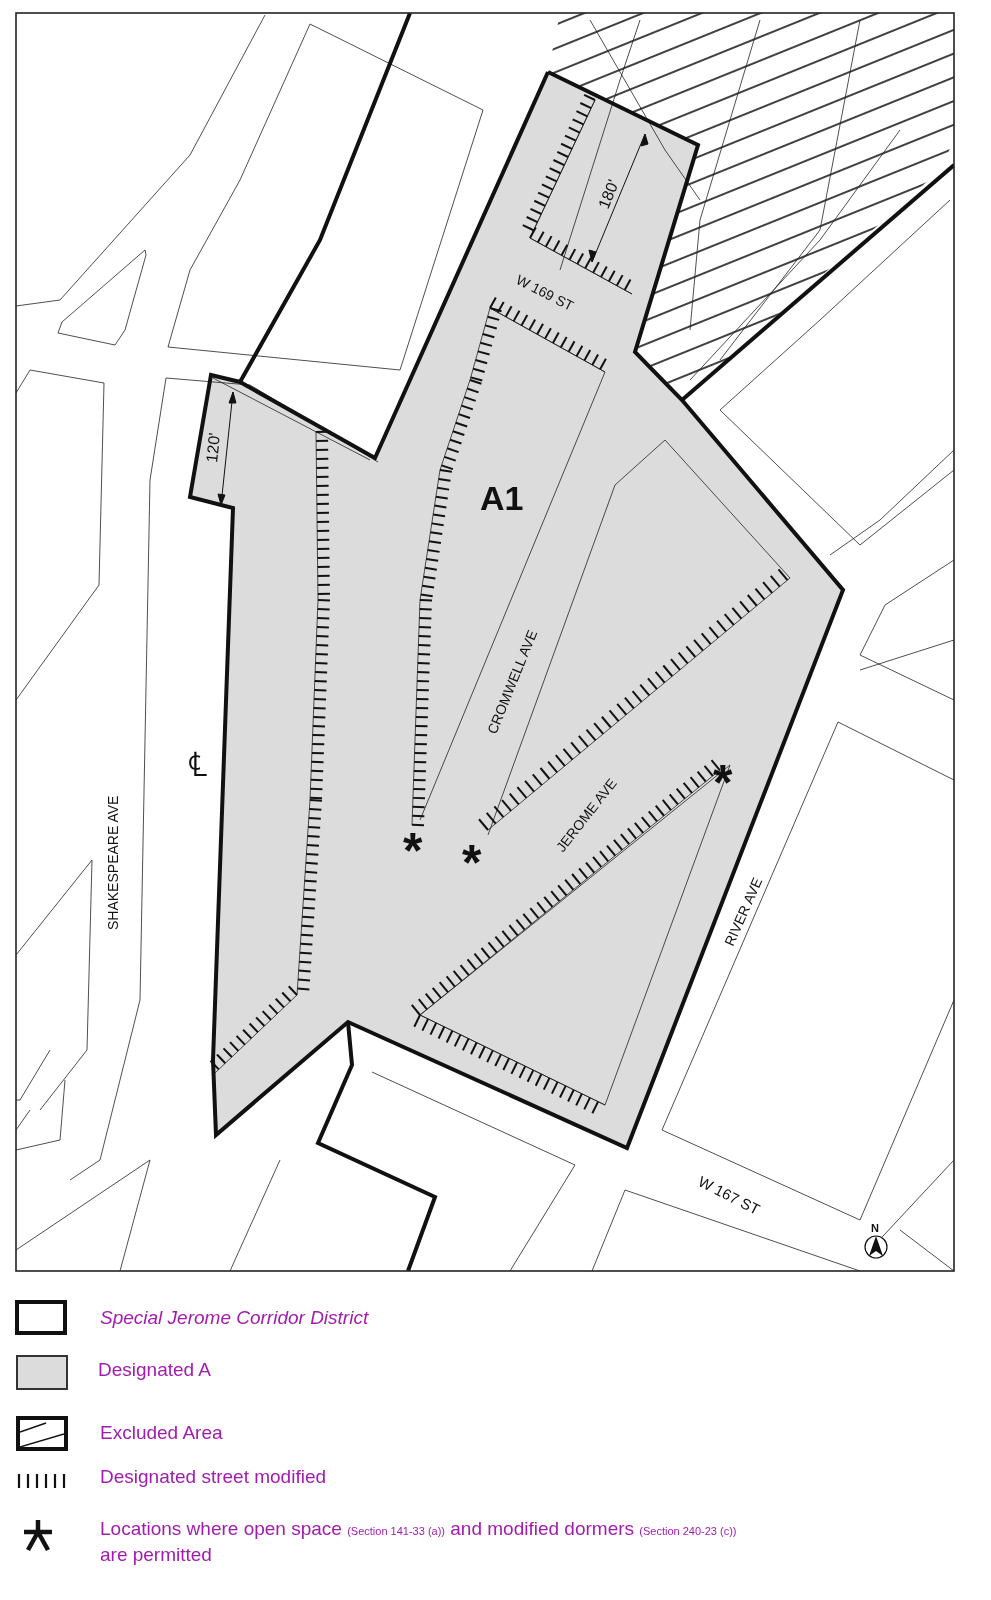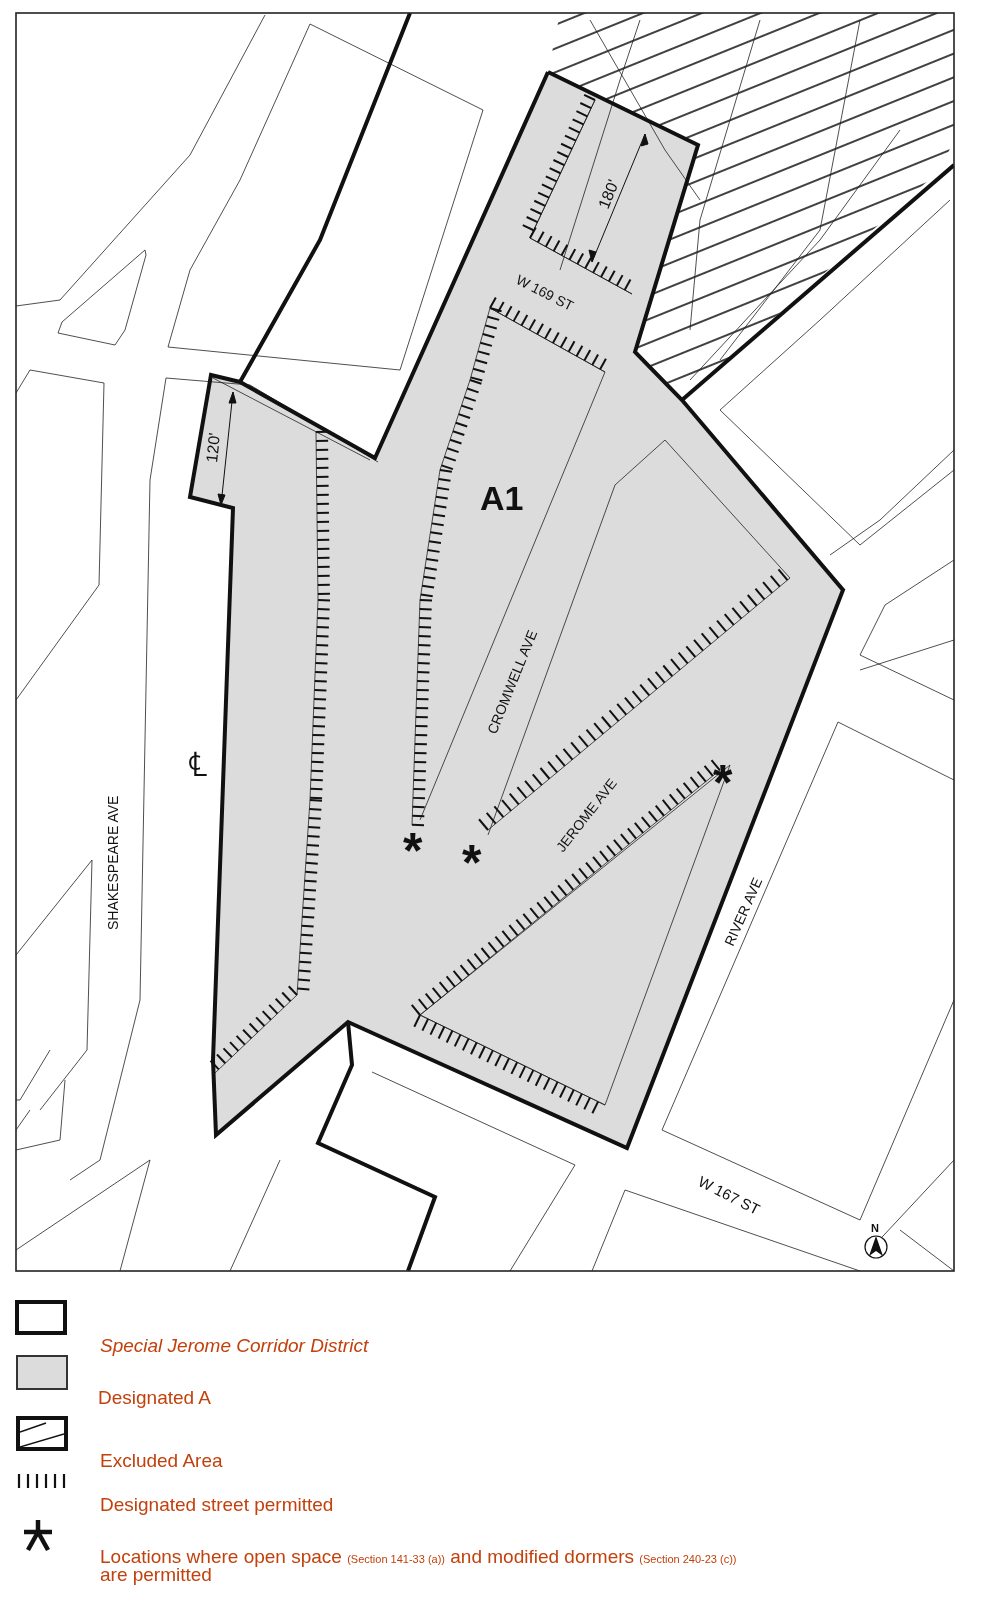--- a/index.html
+++ b/index.html
@@ -2,21 +2,21 @@
 <html><head>
 <meta charset="utf-8">
 <style>
   html, body { margin: 0; padding: 0; background: #ffffff; }
   body { width: 991px; height: 1600px; position: relative; overflow: hidden;
          font-family: "Liberation Sans", sans-serif; color: #111; }
   #map { position: absolute; left: 0; top: 0; width: 991px; height: 1290px; }
   .legend { position: absolute; left: 0; top: 1290px; width: 991px; height: 310px; }
   .legend-row { position: absolute; left: 0; width: 991px; }
   .legend-swatch { position: absolute; left: 15px; }
-  .legend-label { position: absolute; left: 100px; font-size: 19px; color: #c2410c; white-space: nowrap; margin-top: 28px; }
+  .legend-label { position: absolute; left: 100px; font-size: 19px; color: #a21caf; white-space: nowrap; }
   .legend-label.italic { font-style: italic; }
   .legend-label .small { font-size: 11px; }
   .sw-box { width: 46px; height: 30px; box-sizing: border-box; }
   .sw-district { border: 4px solid #111; background: #fff; }
   .sw-sub { border: 2px solid #333; background: #dcdcdc; }
   .sw-excluded { border: 4px solid #111; background: #fff; position: relative; overflow: hidden; }
   svg text { font-family: "Liberation Sans", sans-serif; }
 </style>
 </head>
 <body>
@@ -457,31 +457,31 @@
         <g stroke="#111" stroke-width="2.2">
           <line x1="3" y1="4" x2="3" y2="18"></line>
             <line x1="12" y1="4" x2="12" y2="18"></line>
           <line x1="21" y1="4" x2="21" y2="18"></line>
             <line x1="30" y1="4" x2="30" y2="18"></line>
           <line x1="39" y1="4" x2="39" y2="18"></line>
             <line x1="48" y1="4" x2="48" y2="18"></line>
         </g>
       </svg>
     </div>
-    <div class="legend-label" style="top:-6px;">Designated street permitted</div>
+    <div class="legend-label" style="top:-6px;">Designated street modified</div>
   </div>
   <div class="legend-row" style="top:228px;">
     <div class="legend-swatch" style="left:20px;top:0;">
       <svg width="36" height="36">
         <g stroke="#111" stroke-width="4.5" stroke-linecap="butt">
           <line x1="18" y1="2" x2="18" y2="18"></line>
           <line x1="4" y1="14" x2="32" y2="14"></line>
           <line x1="18" y1="14" x2="8" y2="32"></line>
           <line x1="18" y1="14" x2="28" y2="32"></line>
         </g>
       </svg>
     </div>
     <div class="legend-label" style="top:0;">
       <span>Locations where open space </span><span class="small">(Section 141-33 (a))</span><span> and modified dormers </span><span class="small">(Section 240-23 (c))</span>
     </div>
-    <div class="legend-label" style="top:18px;">are permitted</div>
+    <div class="legend-label" style="top:26px;">are permitted</div>
   </div>
 </div>
 
 </body></html>

